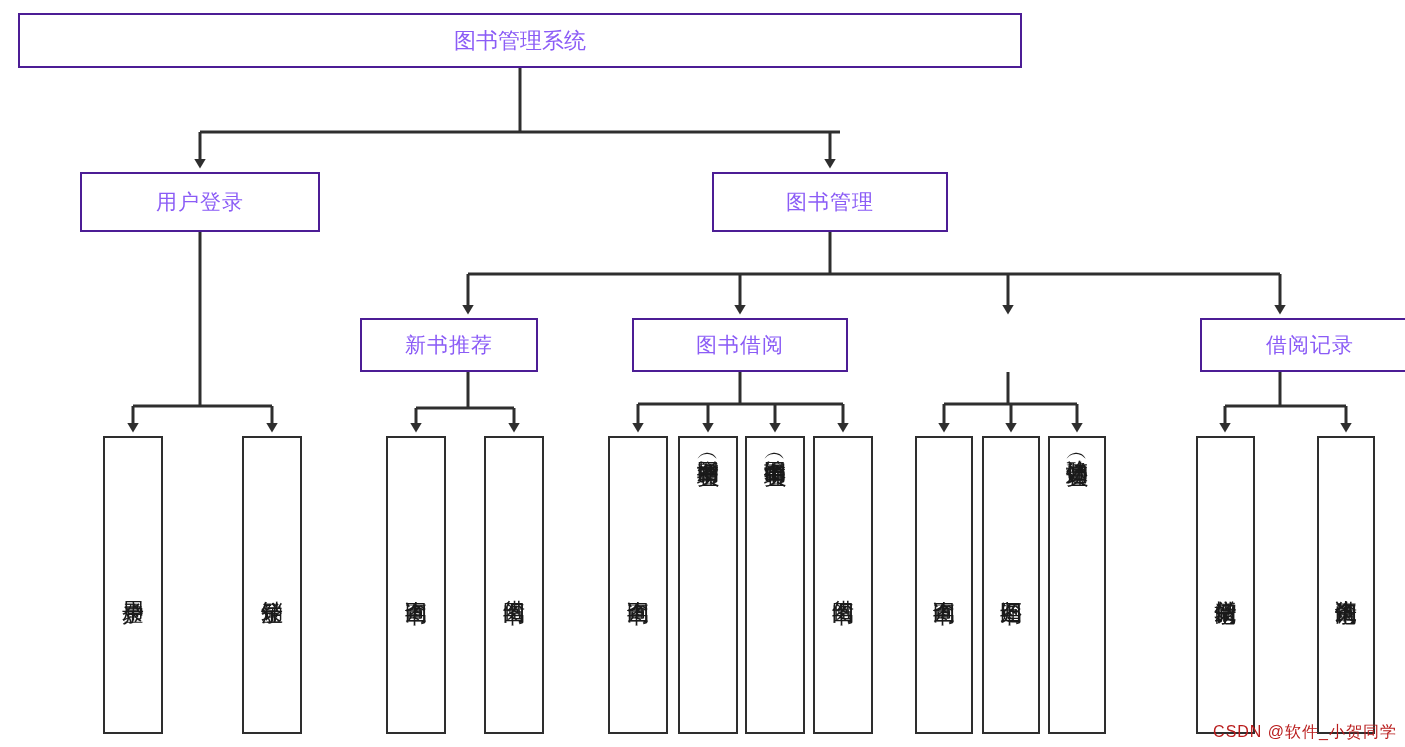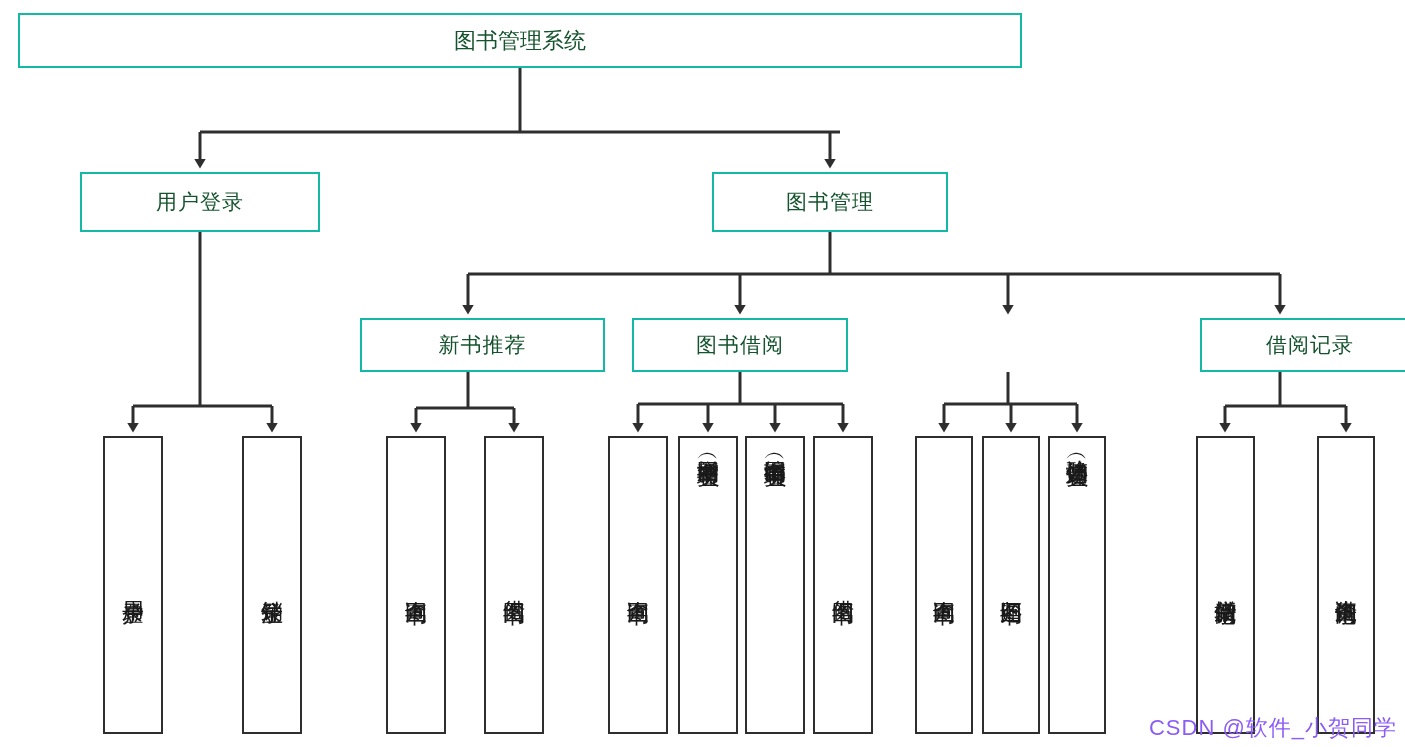--- a/index.html
+++ b/index.html
@@ -16,25 +16,25 @@
   }
   #edges{
     position:absolute;left:0;top:0;
     width:1405px;height:747px;
     pointer-events:none;
   }
   .node{
     position:absolute;
     box-sizing:border-box;
     background:#ffffff;
-    border:2px solid #14b8a6;
+    border:2px solid #4c1d95;
     display:flex;
     align-items:center;
     justify-content:center;
-    color:#14532d;
+    color:#8b5cf6;
   }
   .node.h{
     font-size:21px;
     letter-spacing:1px;
     line-height:1.2;
   }
   .node.root{
     font-size:22px;
   }
   .leaf{
@@ -55,22 +55,22 @@
     color:#1a1a1a;
     white-space:nowrap;
     padding-top:4px;
   }
   .leaf.center{align-items:center;}
   .leaf.center .vtext{padding-top:0;}
   .leaf.top{align-items:flex-start;}
   #watermark{
     position:absolute;
     right:8px;bottom:4px;
-    font-size:22px;
-    color:#8b5cf6;
+    font-size:16px;
+    color:#b91c1c;
     letter-spacing:1px;
     white-space:nowrap;
     pointer-events:none;
   }
 </style>
 </head>
 <body>
 
 <div id="diagram">
 
@@ -133,21 +133,21 @@
     <span>图书管理系统</span>
   </div>
 
   <div class="node h" style="left:80px;top:172px;width:240px;height:60px;">
     <span>用户登录</span>
   </div>
   <div class="node h" style="left:712px;top:172px;width:236px;height:60px;text-align:right;">
     <span>图书管理</span>
   </div>
 
-  <div class="node h" style="left:360px;top:318px;width:245px;height:54px;text-align:center;">
+  <div class="node h" style="left:360px;top:318px;width:178px;height:54px;text-align:center;">
     <span>新书推荐</span>
   </div>
   <div class="node h" style="left:632px;top:318px;width:216px;height:54px;text-align:center;">
     <span>图书借阅</span>
   </div>
   <div class="node h" style="left:1200px;top:318px;width:220px;height:54px;">
     <span>借阅记录</span>
   </div>
 
   <div class="leaf center" style="left:103px;top:436px;width:60px;height:298px;">

